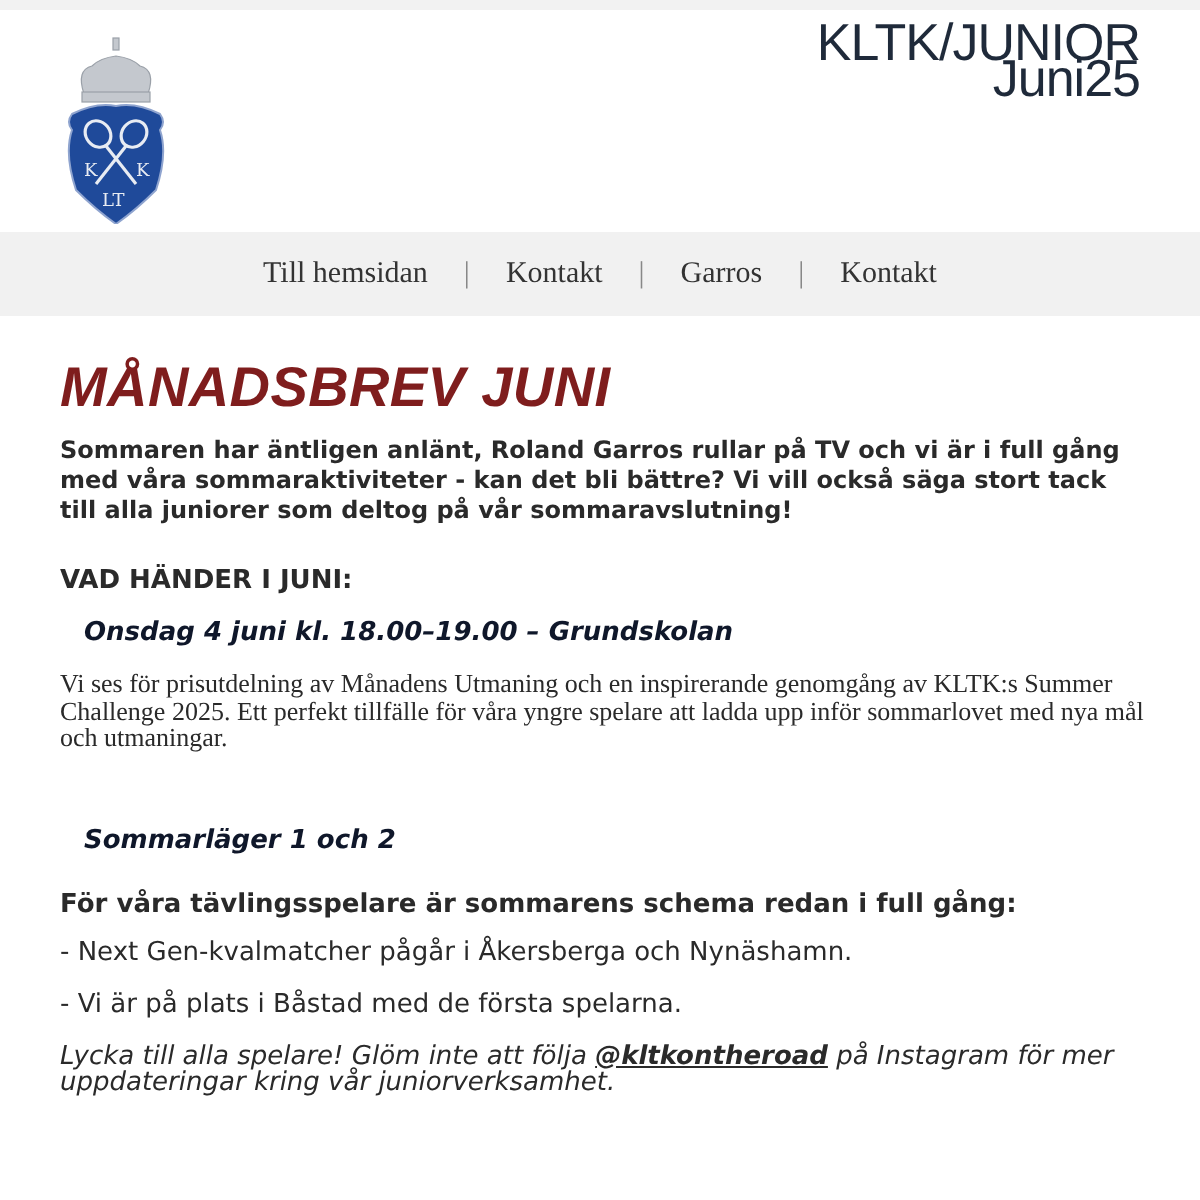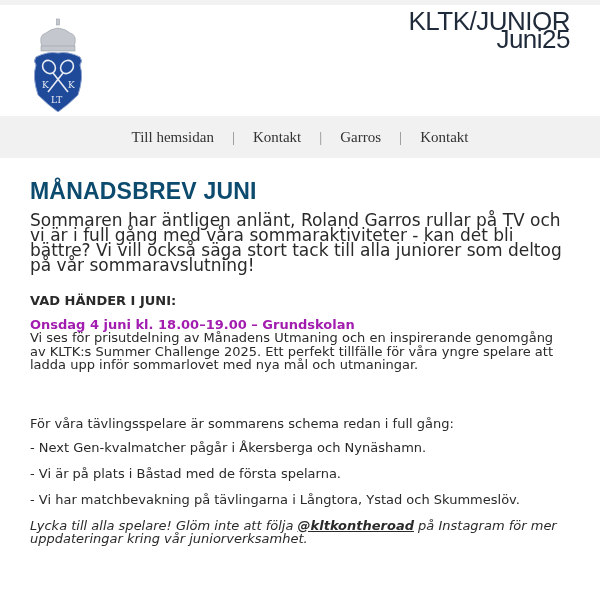--- a/index.html
+++ b/index.html
@@ -7,27 +7,27 @@
   .top-strip { height: 5px; background: #f2f2f2; }
   .header { height: 111px; position: relative; background: #fff; }
   .logo { position: absolute; left: 28px; top: 12px; width: 60px; height: 95px; }
   .title-block { position: absolute; right: 30px; top: 6px; text-align: right; font-family: Liberation Sans, sans-serif; color: #1f2a3a; line-height: 20px; }
   .title-main { font-size: 26px; letter-spacing: -0.5px; }
   .title-sub { font-size: 26px; letter-spacing: -0.5px; margin-top: -2px; }
   .nav { height: 42px; background: #f1f1f1; display: flex; justify-content: center; align-items: center; font-family: "Liberation Serif", serif; font-size: 15px; color: #333; }
   .nav a { color: #333; text-decoration: none; padding: 0 4px; }
   .nav .sep { color: #888; margin: 0 14px; }
   .content { padding: 14px 28px 0 30px; }
-  h1 { font-family: "Liberation Sans", sans-serif; font-weight: bold; font-size: 23px; margin: 6px 0 8px 0; color: #0c4a6e; letter-spacing: 0.2px; }
-  .lead { font-weight: normal; font-size: 17px; line-height: 15px; margin: 0 0 20px 0; color: #2a2a2a; }
+  h1 { font-family: "Liberation Sans", sans-serif; font-weight: bold; font-size: 28px; margin: 6px 0 8px 0; color: #7f1d1d; letter-spacing: 0.2px; font-style: italic; }
+  .lead { font-weight: bold; font-size: 12px; line-height: 15px; margin: 0 0 20px 0; color: #2a2a2a; }
   h2 { font-weight: bold; font-size: 13px; margin: 0 0 10px 0; color: #2a2a2a; }
-  .event-title { font-weight: bold; font-size: 13px; line-height: 13px; margin: 0; color: #a21caf; }
-  p { font-size: 13px; line-height: 13.5px; margin: 0; color: #2a2a2a; }
+  .event-title { font-weight: bold; font-size: 13px; line-height: 13px; margin: 12px; color: #0f172a; font-style: italic; }
+  p { font-size: 13px; line-height: 13.5px; margin: 0; color: #2a2a2a; font-family: Liberation Serif, serif; }
   .gap { height: 13px; }
-  .comp-head { font-weight: normal; font-size: 13px; margin: 18px 0 10px 0; color: #2a2a2a; }
+  .comp-head { font-weight: bold; font-size: 13px; margin: 18px 0 10px 0; color: #2a2a2a; }
   .bullet { font-size: 13px; line-height: 13px; margin: 0 0 13px 0; color: #2a2a2a; }
   .outro { font-style: italic; font-size: 13px; line-height: 13px; color: #2a2a2a; margin-top: 0px; }
   .outro a { color: #2a2a2a; font-weight: bold; text-decoration: underline; }
 </style>
 </head>
 <body>
 
 <div class="top-strip"></div>
 
 <div class="header">
@@ -73,22 +73,22 @@
   <h1>MÅNADSBREV JUNI</h1>
   <div class="lead">Sommaren har äntligen anlänt, Roland Garros rullar på TV och vi är i full gång med våra sommaraktiviteter - kan det bli bättre? Vi vill också säga stort tack till alla juniorer som deltog på vår sommaravslutning!</div>
 
   <h2>VAD HÄNDER I JUNI:</h2>
 
   <div class="event-title">Onsdag 4 juni kl. 18.00–19.00 – Grundskolan</div>
   <p>Vi ses för prisutdelning av Månadens Utmaning och en inspirerande genomgång av KLTK:s Summer Challenge 2025. Ett perfekt tillfälle för våra yngre spelare att ladda upp inför sommarlovet med nya mål och utmaningar.</p>
   <div class="gap"></div>
   <div class="gap"></div>
 
+  <div class="event-title">Sommarläger 1 och 2</div>
 
   <div class="comp-head">För våra tävlingsspelare är sommarens schema redan i full gång:</div>
   <div class="bullet">- Next Gen-kvalmatcher pågår i Åkersberga och Nynäshamn.</div>
   <div class="bullet">- Vi är på plats i Båstad med de första spelarna.</div>
-  <div class="bullet">- Vi har matchbevakning på tävlingarna i Långtora, Ystad och Skummeslöv.</div>
 
   <div class="outro">
     <span>Lycka till alla spelare! Glöm inte att följa </span><a href="#">@kltkontheroad</a><span> på Instagram för mer uppdateringar kring vår juniorverksamhet.</span>
   </div>
 </div>
 
 </body></html>

